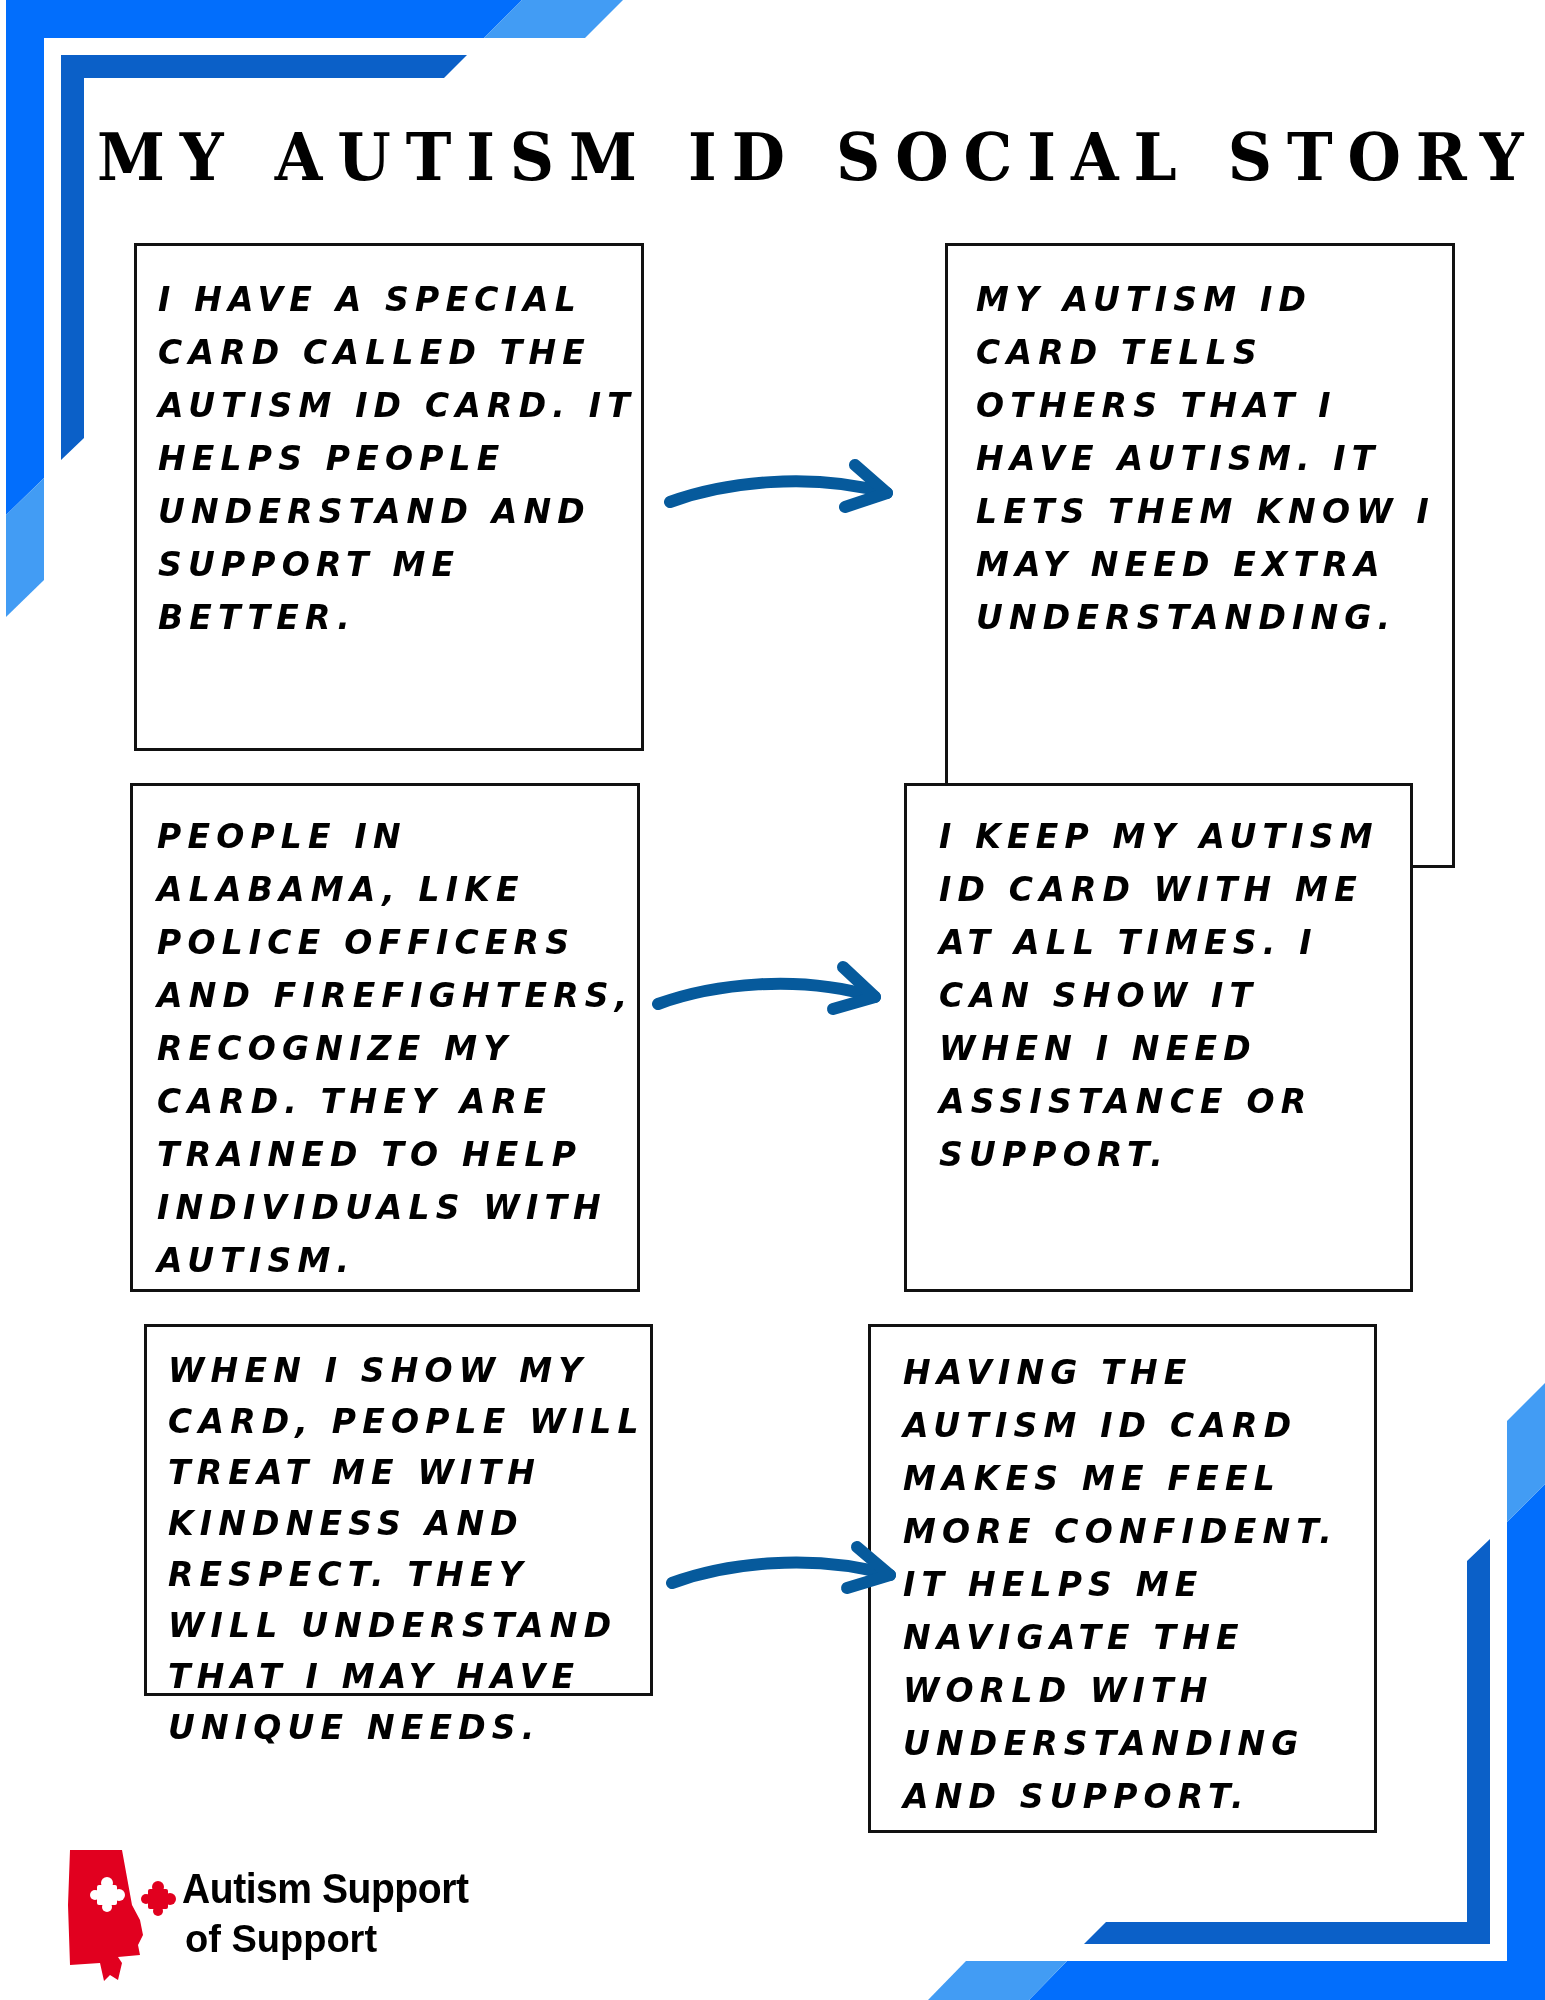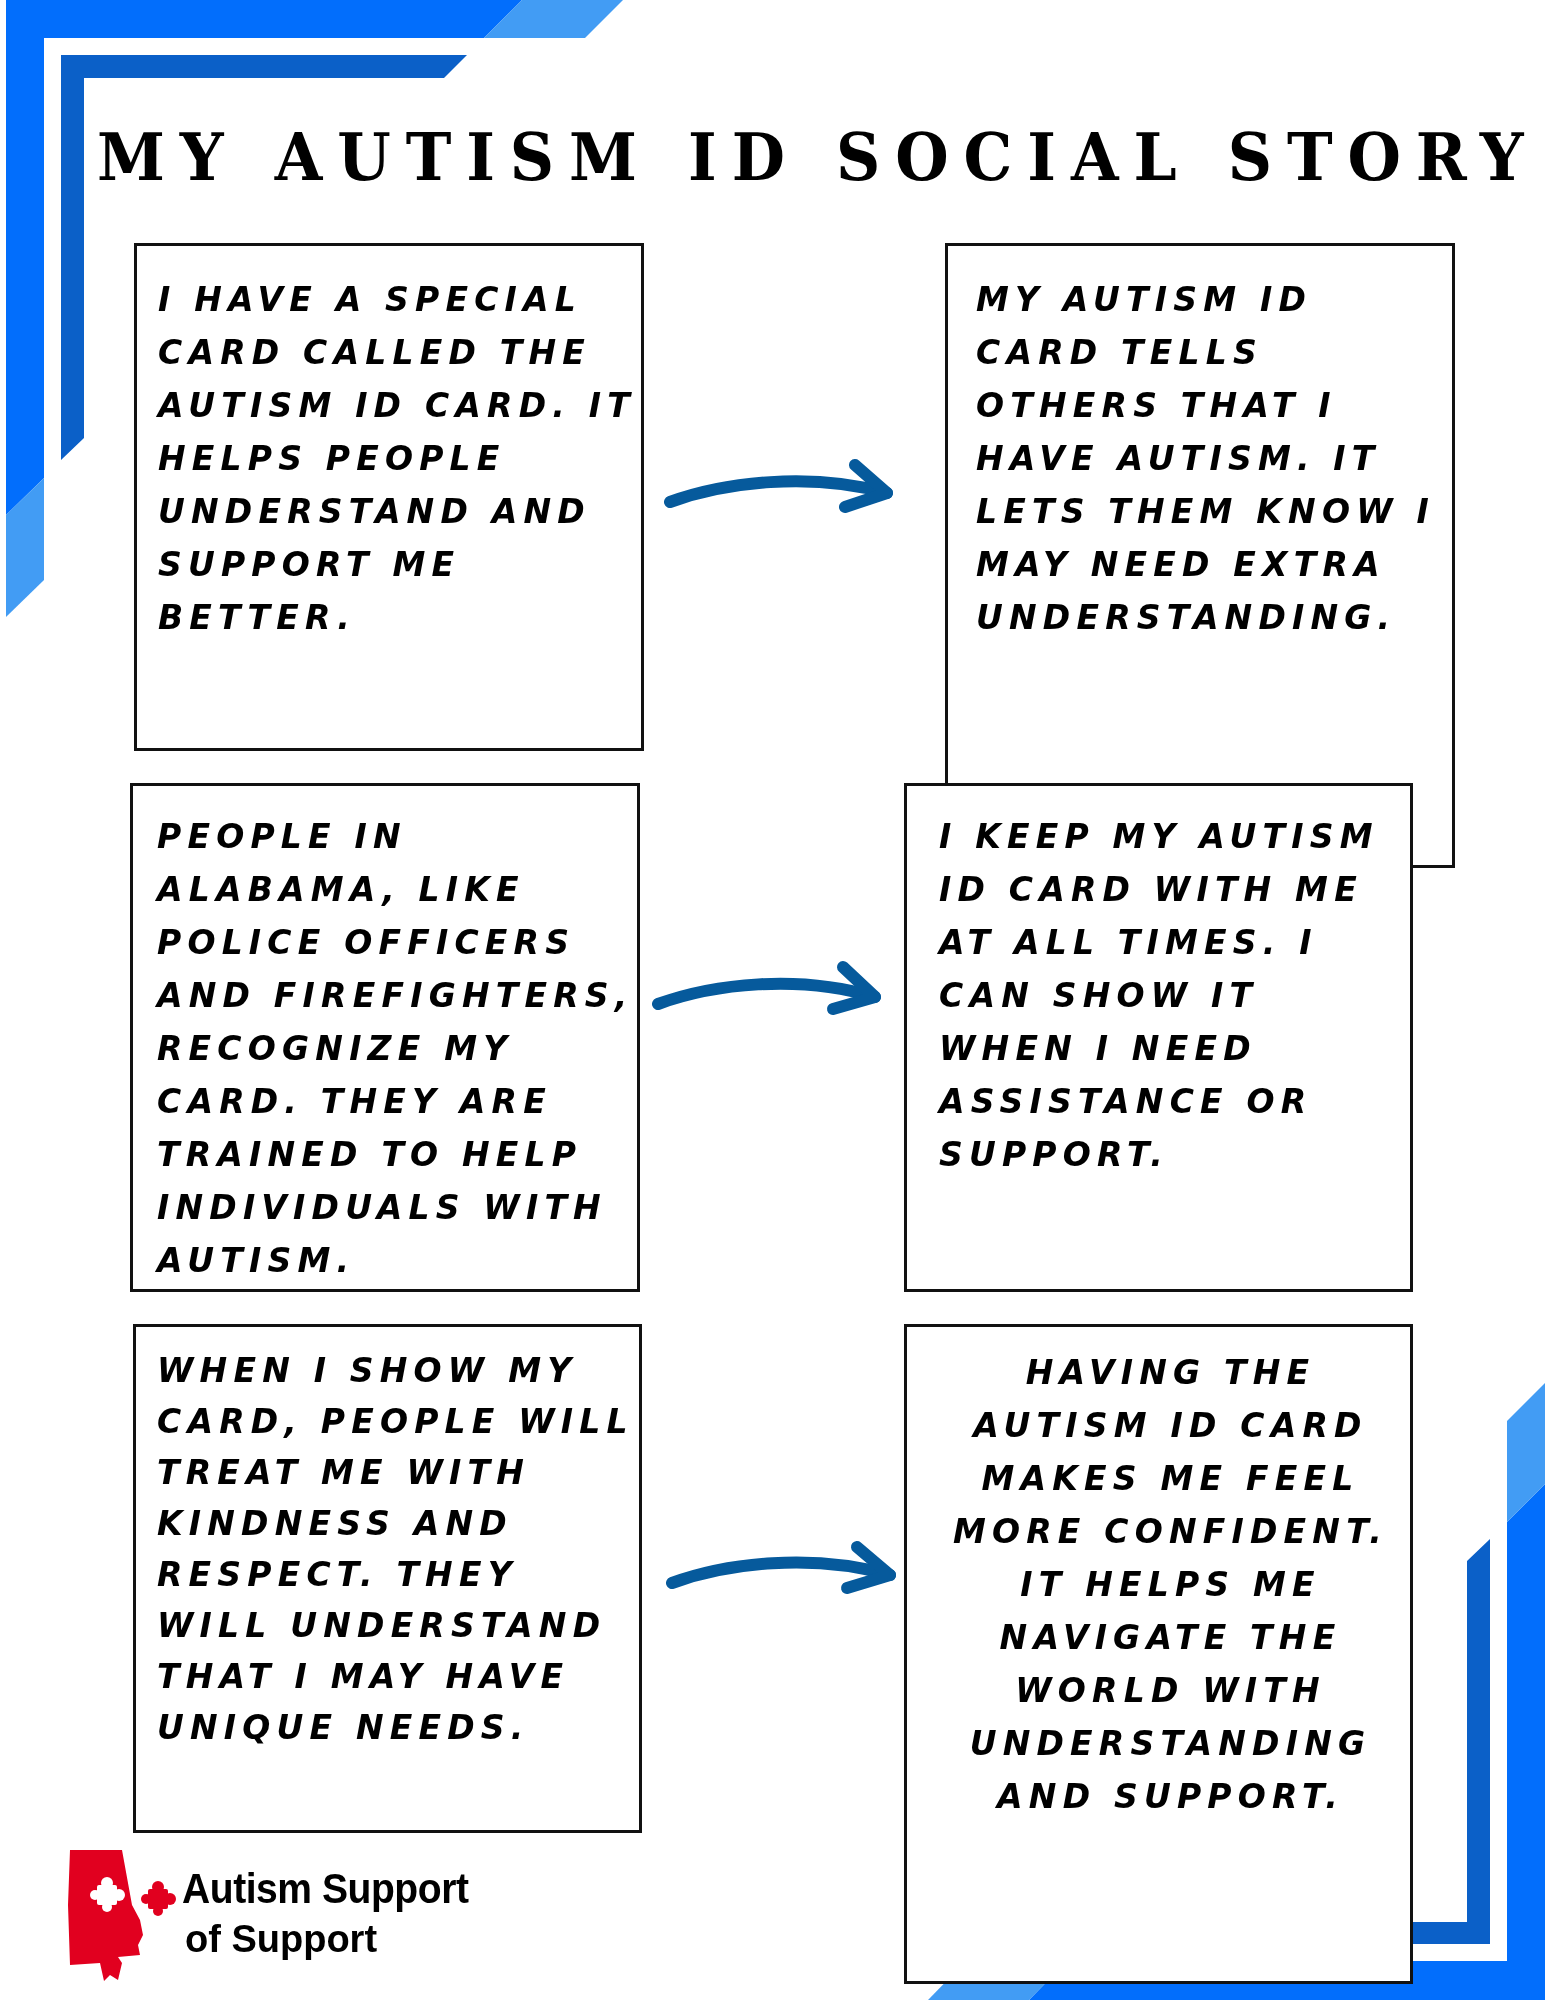--- a/index.html
+++ b/index.html
@@ -105,34 +105,34 @@
     <span class="ln">I KEEP MY AUTISM</span>
     <span class="ln">ID CARD WITH ME</span>
     <span class="ln">AT ALL TIMES. I</span>
     <span class="ln">CAN SHOW IT</span>
     <span class="ln">WHEN I NEED</span>
     <span class="ln">ASSISTANCE OR</span>
     <span class="ln">SUPPORT.</span>
   </div>
 </div>
 
-<div class="card" style="left:133px; top:1324px; width:509px; height:509px;">
+<div class="card" style="left:144px; top:1324px; width:509px; height:372px;">
   <div class="card-text" style="line-height:51px; top:18px;">
     <span class="ln">WHEN I SHOW MY</span>
     <span class="ln">CARD, PEOPLE WILL</span>
     <span class="ln">TREAT ME WITH</span>
     <span class="ln">KINDNESS AND</span>
     <span class="ln">RESPECT. THEY</span>
     <span class="ln">WILL UNDERSTAND</span>
     <span class="ln">THAT I MAY HAVE</span>
     <span class="ln">UNIQUE NEEDS.</span>
   </div>
 </div>
 
-<div class="card" style="left:904px; top:1324px; width:509px; height:660px;text-align:center;">
+<div class="card" style="left:868px; top:1324px; width:509px; height:509px;">
   <div class="card-text" style="left:32px; top:19px;">
     <span class="ln">HAVING THE</span>
     <span class="ln">AUTISM ID CARD</span>
     <span class="ln">MAKES ME FEEL</span>
     <span class="ln">MORE CONFIDENT.</span>
     <span class="ln">IT HELPS ME</span>
     <span class="ln">NAVIGATE THE</span>
     <span class="ln">WORLD WITH</span>
     <span class="ln">UNDERSTANDING</span>
     <span class="ln">AND SUPPORT.</span>

